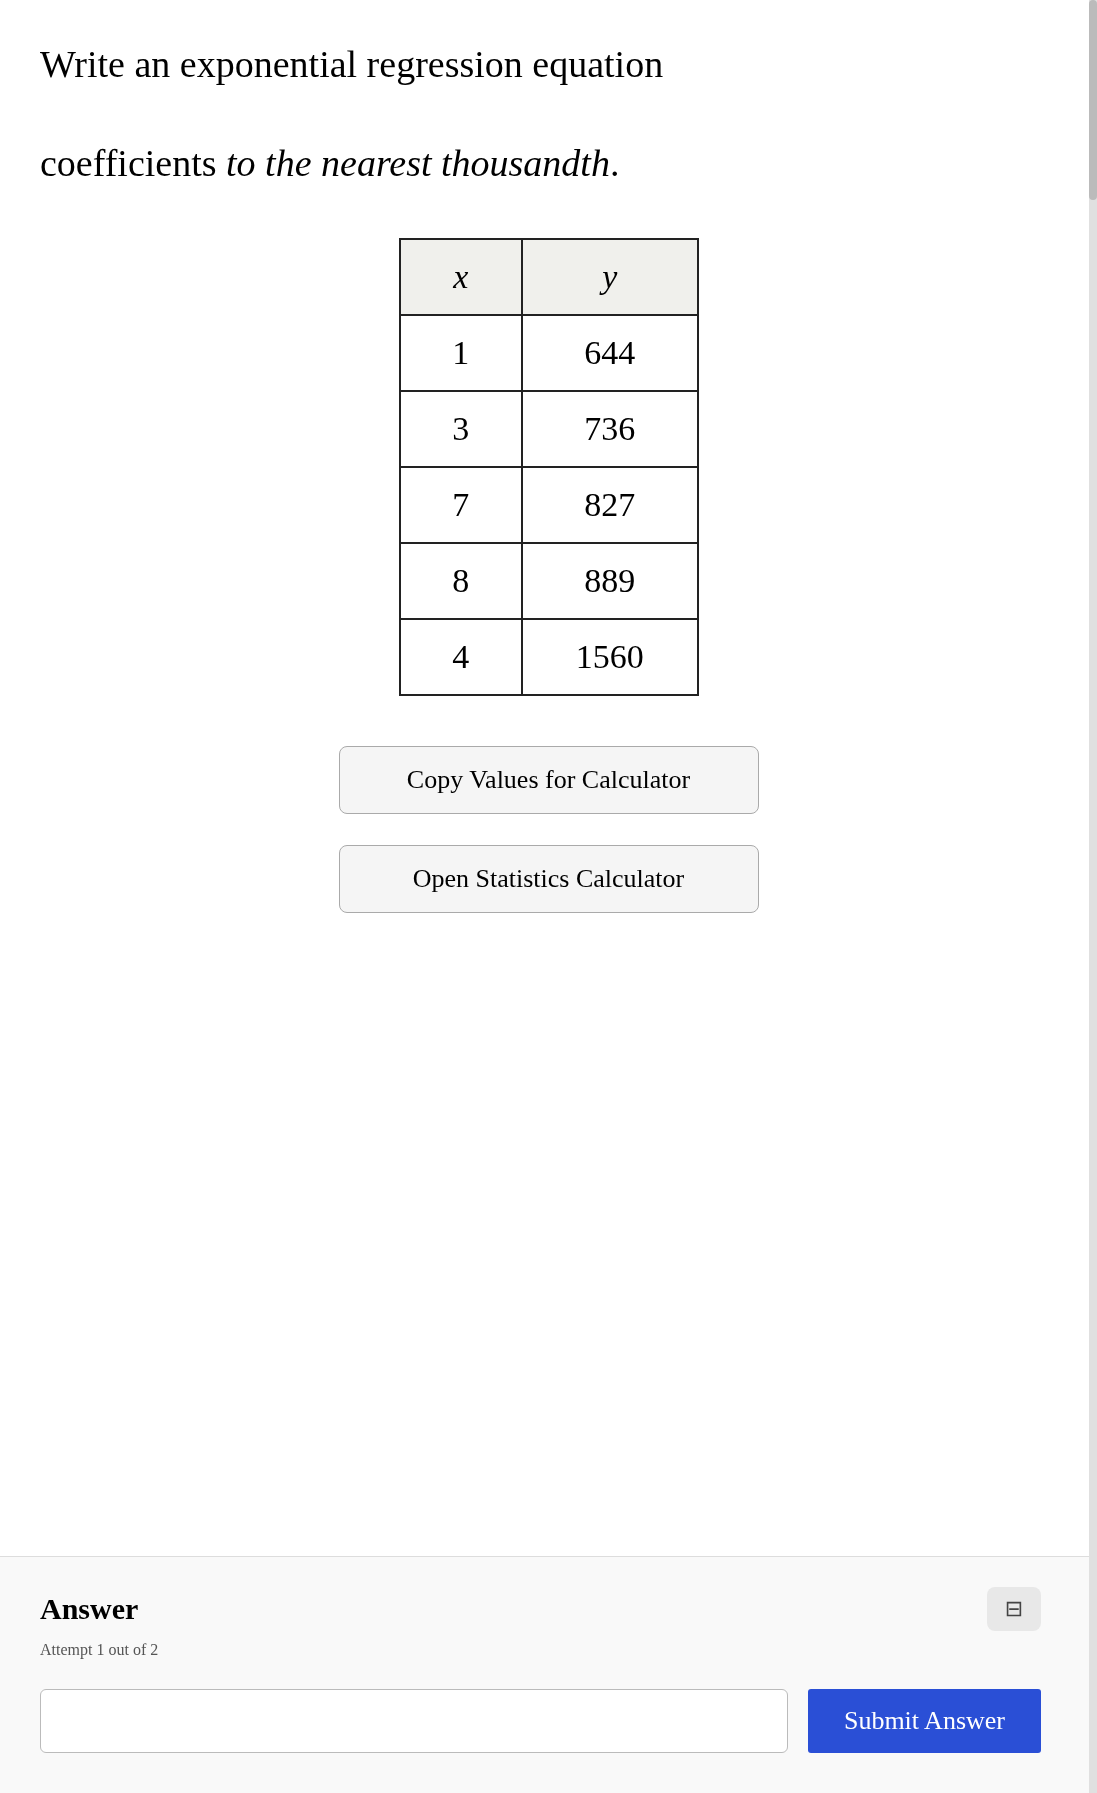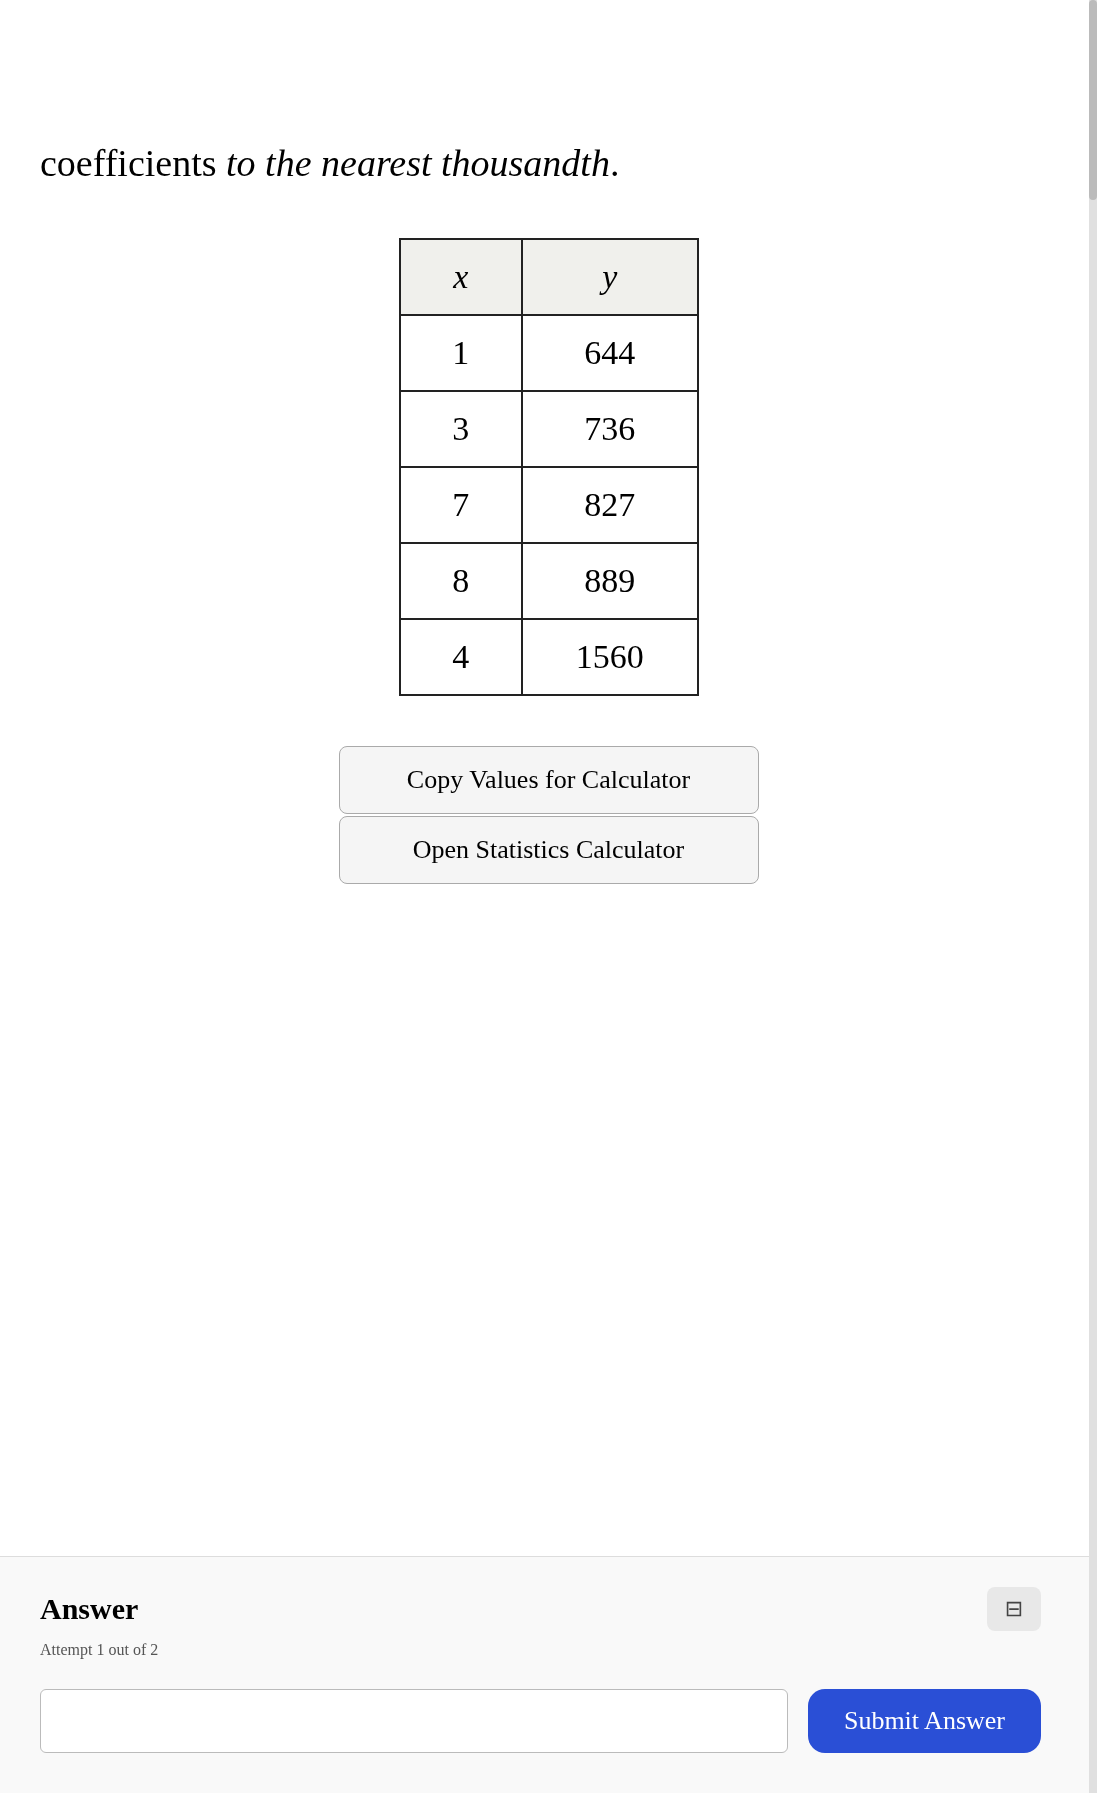--- a/index.html
+++ b/index.html
@@ -63,21 +63,21 @@
 
     .data-table tbody td {
       background-color: #ffffff;
       font-weight: normal;
     }
 
     .buttons-container {
       display: flex;
       flex-direction: column;
       align-items: center;
-      gap: 2px;
+      gap: 31px;
       margin-bottom: 60px;
     }
 
     .calc-button {
       background: #f5f5f5;
       border: 1.5px solid #aaa;
       border-radius: 8px;
       padding: 18px 40px;
       font-size: 26px;
       font-family: Georgia, serif;
@@ -147,21 +147,21 @@
       padding: 0 16px;
       font-family: Georgia, serif;
       background: #fff;
       outline: none;
     }
 
     .submit-button {
       background: #2a4fd6;
       color: #fff;
       border: none;
-      border-radius: 17px;
+      border-radius: 3px;
       height: 64px;
       padding: 0 36px;
       font-size: 26px;
       font-family: Georgia, serif;
       cursor: pointer;
       white-space: nowrap;
     }
 
     .scrollbar-track {
       position: fixed;
@@ -179,21 +179,21 @@
       border-radius: 4px;
       position: absolute;
       top: 0;
     }
   </style>
 </head>
 <body>
 
 <div class="main-container">
   <div class="question-text">
-    <br>
+    <span>Write an exponential regression equation</span><br>
     <br>
     <span>coefficients </span><em>to the nearest thousandth</em><span>.</span>
   </div>
 
   <div class="table-container">
     <table class="data-table">
       <thead>
         <tr>
           <th><em>x</em></th>
           <th><em>y</em></th>

